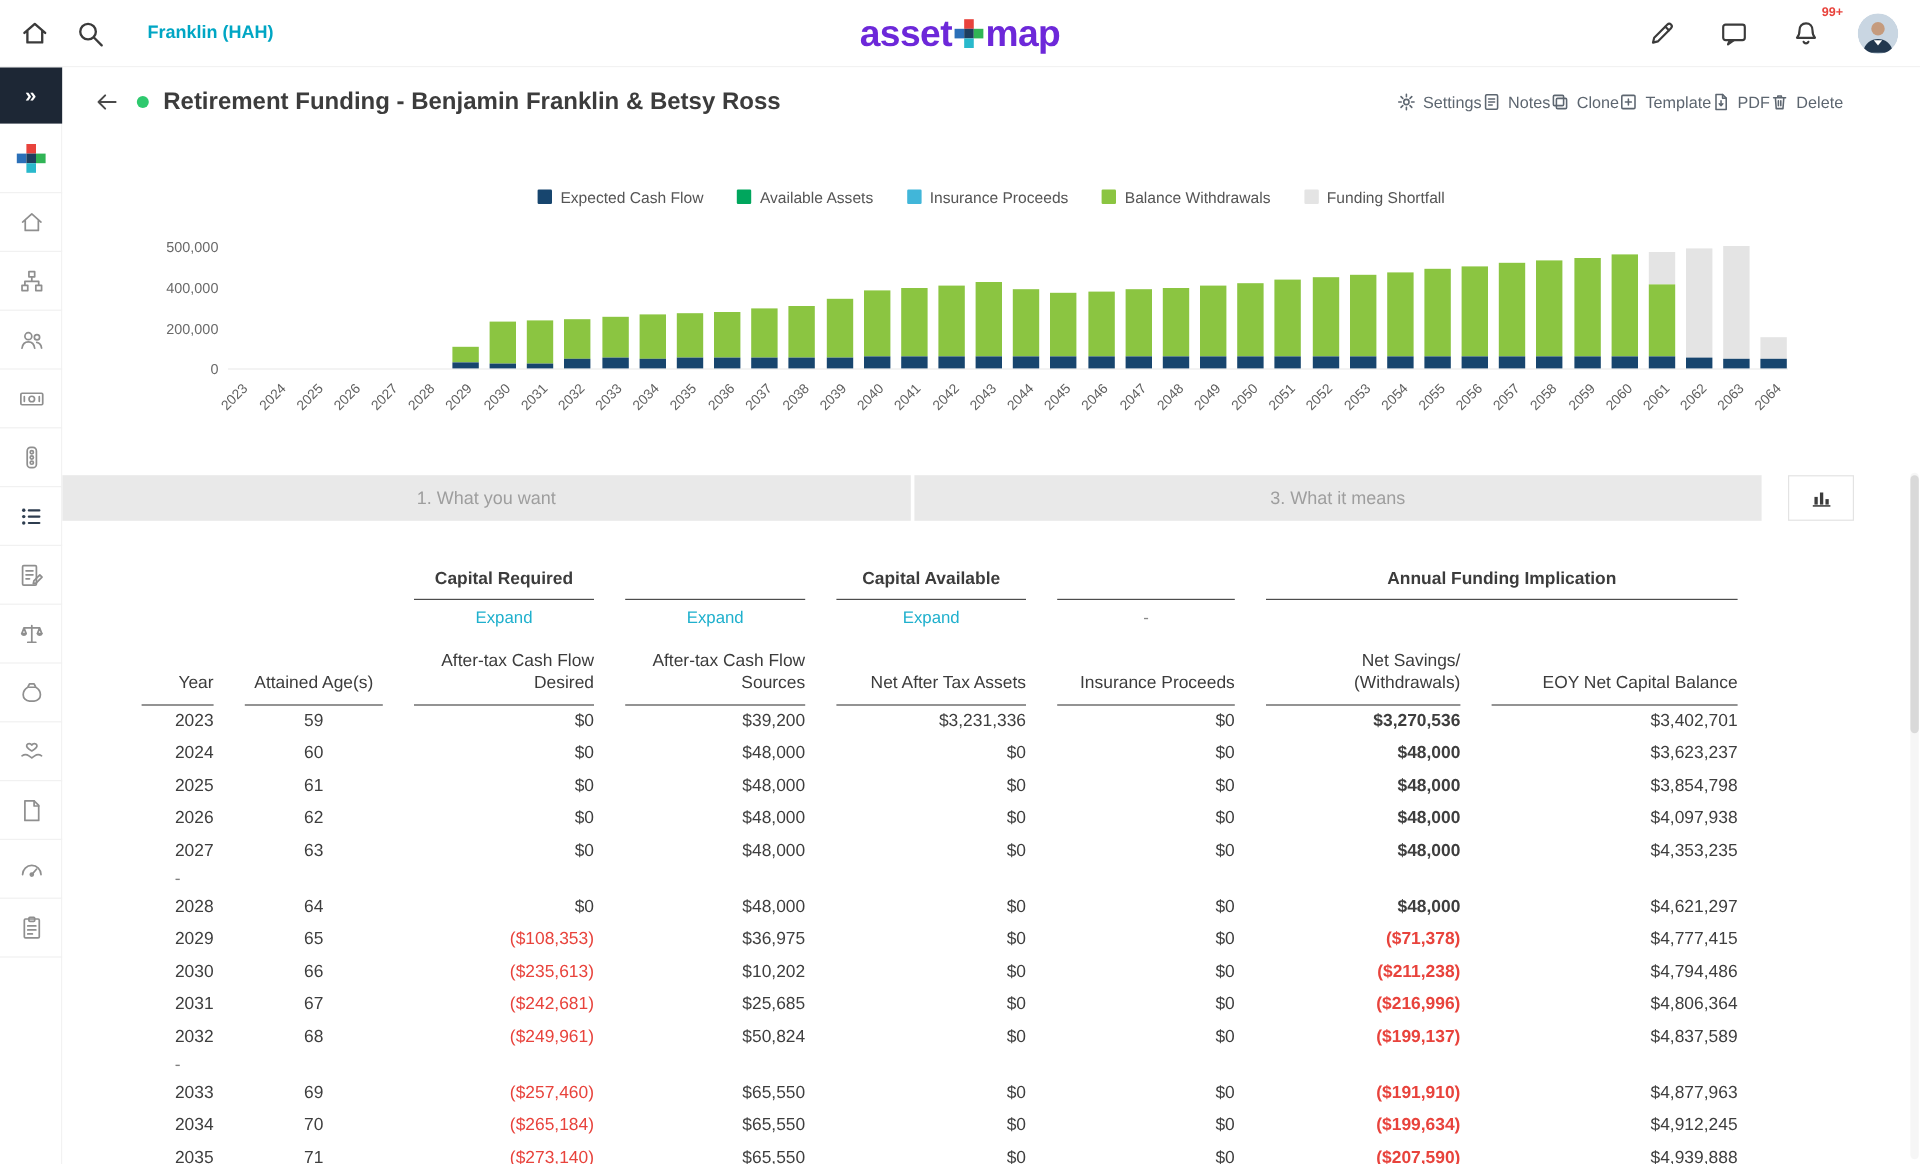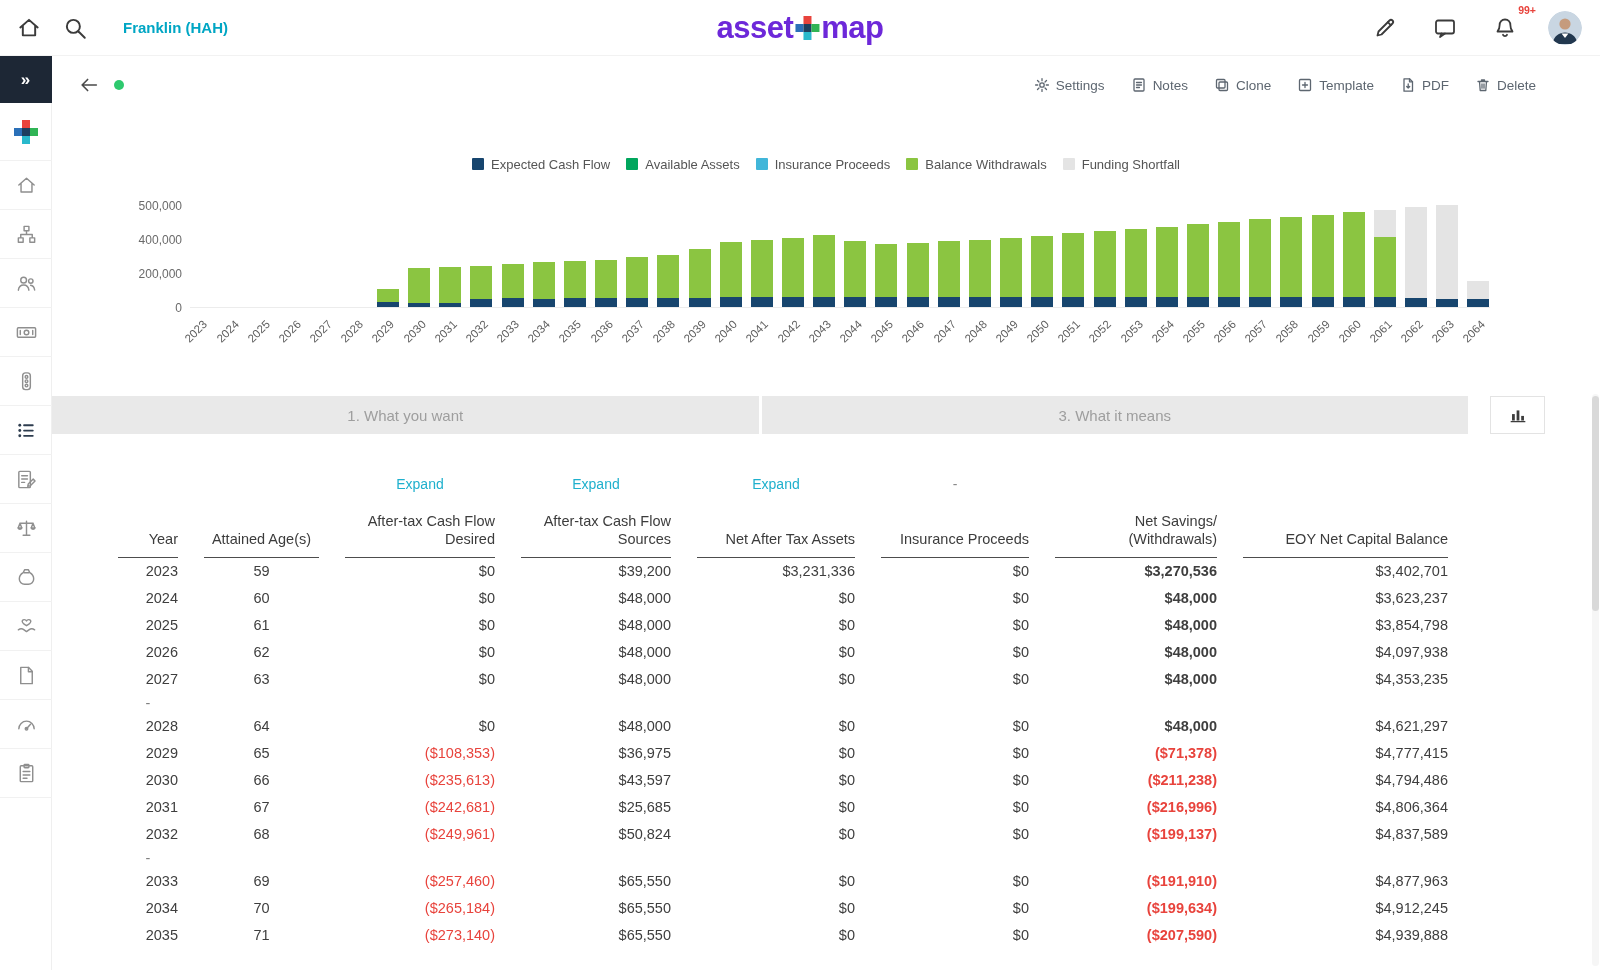--- a/index.html
+++ b/index.html
@@ -35,27 +35,27 @@
   .nav-item.active svg { stroke:none; }
 
   
   .main { position:absolute; top:56px; left:52px; right:0; bottom:0; background:#fff; }
 
   .page-header { height:58px; display:flex; align-items:center; padding:0 64px 0 26px; }
   .back-btn { display:flex; align-items:center; cursor:pointer; }
   .back-btn svg { stroke:#4a4a4a; fill:none; stroke-width:1.8; stroke-linecap:round; stroke-linejoin:round; }
   .status-dot { width:10px; height:10px; border-radius:50%; background:#2ec96e; margin:0 12px 0 14px; }
   .page-title { font-size:20px; font-weight:700; color:#3c3c3c; }
-  .actions { margin-left:auto; display:flex; align-items:center; gap:26px; }
+  .actions { margin-left:auto; display:flex; align-items:center; }
   .action { display:flex; align-items:center; gap:6px; color:#5d6670; font-size:13.5px; cursor:pointer; }
   .action svg { stroke:#5d6670; fill:none; stroke-width:1.3; stroke-linecap:round; stroke-linejoin:round; }
 
   
   .chart-section { padding-top:42px; }
-  .legend { display:flex; justify-content:center; align-items:center; gap:16px; height:16px; }
+  .legend { display:flex; justify-content:center; align-items:center; gap:28px; height:16px; }
   .lg-item { display:flex; align-items:center; gap:7px; font-size:13px; color:#555; cursor:pointer; }
   .sw { width:12px; height:12px; border-radius:1px; display:inline-block; }
   .chart { position:relative; margin-top:14px; height:178px; }
   .yaxis { position:absolute; left:52px; top:0; width:78px; height:130px; }
   .ytick { position:absolute; right:0; font-size:12px; color:#6a6a6a; }
   .bars { position:absolute; left:138px; top:12px; width:1300px; height:110px; display:flex; justify-content:space-between; align-items:flex-end; border-bottom:1px solid #ececec; }
   .slot { width:22px; height:100%; display:flex; flex-direction:column-reverse; }
   .xlabels { position:absolute; left:138px; top:130px; width:1300px; height:48px; }
   .xlab { position:absolute; top:2px; font-size:11.5px; color:#5f5f5f; white-space:nowrap; transform:rotate(-45deg); transform-origin:100% 0%; }
 
@@ -258,20 +258,21 @@
 
 <div class="main">
 
   <div class="page-header">
     <div class="back-btn">
       <svg width="22" height="22" viewBox="0 0 24 24">
           <path d="M20 12H4.5M10.5 6 4.5 12l6 6"></path>
         </svg>
     </div>
     <span class="status-dot"></span>
+    <span class="page-title">Retirement Funding - Benjamin Franklin &amp; Betsy Ross</span>
 
     <div class="actions">
       <div class="action">
         <svg width="16" height="16" viewBox="0 0 16 16">
             <circle cx="8" cy="8" r="2.2"></circle>
             <path d="M8 1.6v2.1M8 12.3v2.1M1.6 8h2.1M12.3 8h2.1M3.5 3.5 5 5M11 11l1.5 1.5M12.5 3.5 11 5M5 11l-1.5 1.5"></path>
           </svg>
         <span>Settings</span>
       </div>
       <div class="action">
@@ -566,20 +567,29 @@
         <col style="width:60px">
           <col style="width:115px">
           <col style="width:150px">
           <col style="width:150px">
         <col style="width:158px">
           <col style="width:148px">
           <col style="width:162px">
           <col style="width:205px">
       </colgroup>
       <thead>
+        <tr class="grp">
+          <th class="nob"></th>
+          <th class="nob"></th>
+          <th>Capital Required</th>
+          <th></th>
+          <th>Capital Available</th>
+          <th></th>
+          <th colspan="2">Annual Funding Implication</th>
+        </tr>
         <tr class="exp">
           <th></th>
           <th></th>
           <th class="link">Expand</th>
           <th class="link">Expand</th>
           <th class="link">Expand</th>
           <th class="dash">-</th>
           <th colspan="2"></th>
         </tr>
         <tr class="hdr">
@@ -674,21 +684,21 @@
             <td class="num">$36,975</td>
             <td class="num">$0</td>
             <td class="num">$0</td>
             <td class="num savings neg">($71,378)</td>
             <td class="num">$4,777,415</td>
           </tr>
           <tr>
             <td class="c-year">2030</td>
             <td class="c-age">66</td>
             <td class="num neg">($235,613)</td>
-            <td class="num">$43,597</td>
+            <td class="num">$10,202</td>
             <td class="num">$0</td>
             <td class="num">$0</td>
             <td class="num savings neg">($211,238)</td>
             <td class="num">$4,794,486</td>
           </tr>
           <tr>
             <td class="c-year">2031</td>
             <td class="c-age">67</td>
             <td class="num neg">($242,681)</td>
             <td class="num">$25,685</td>

